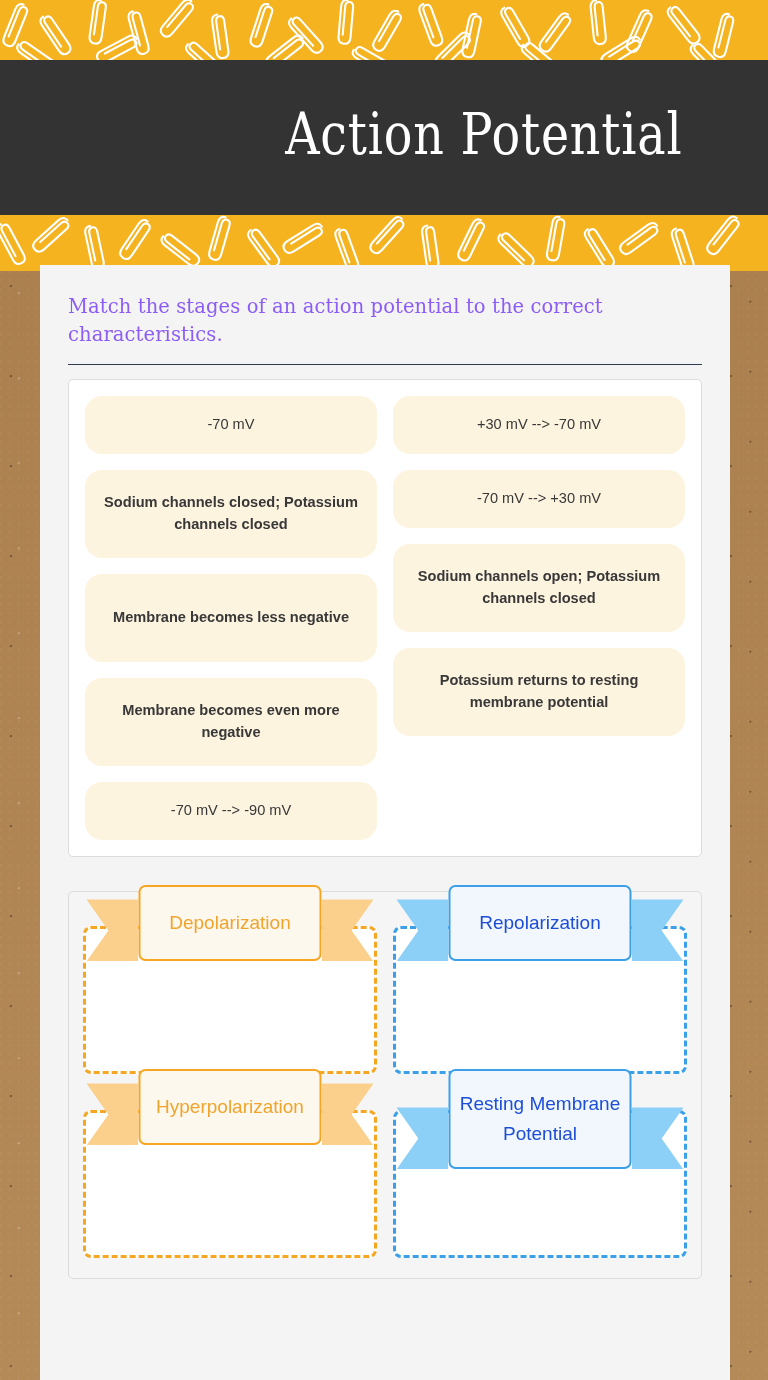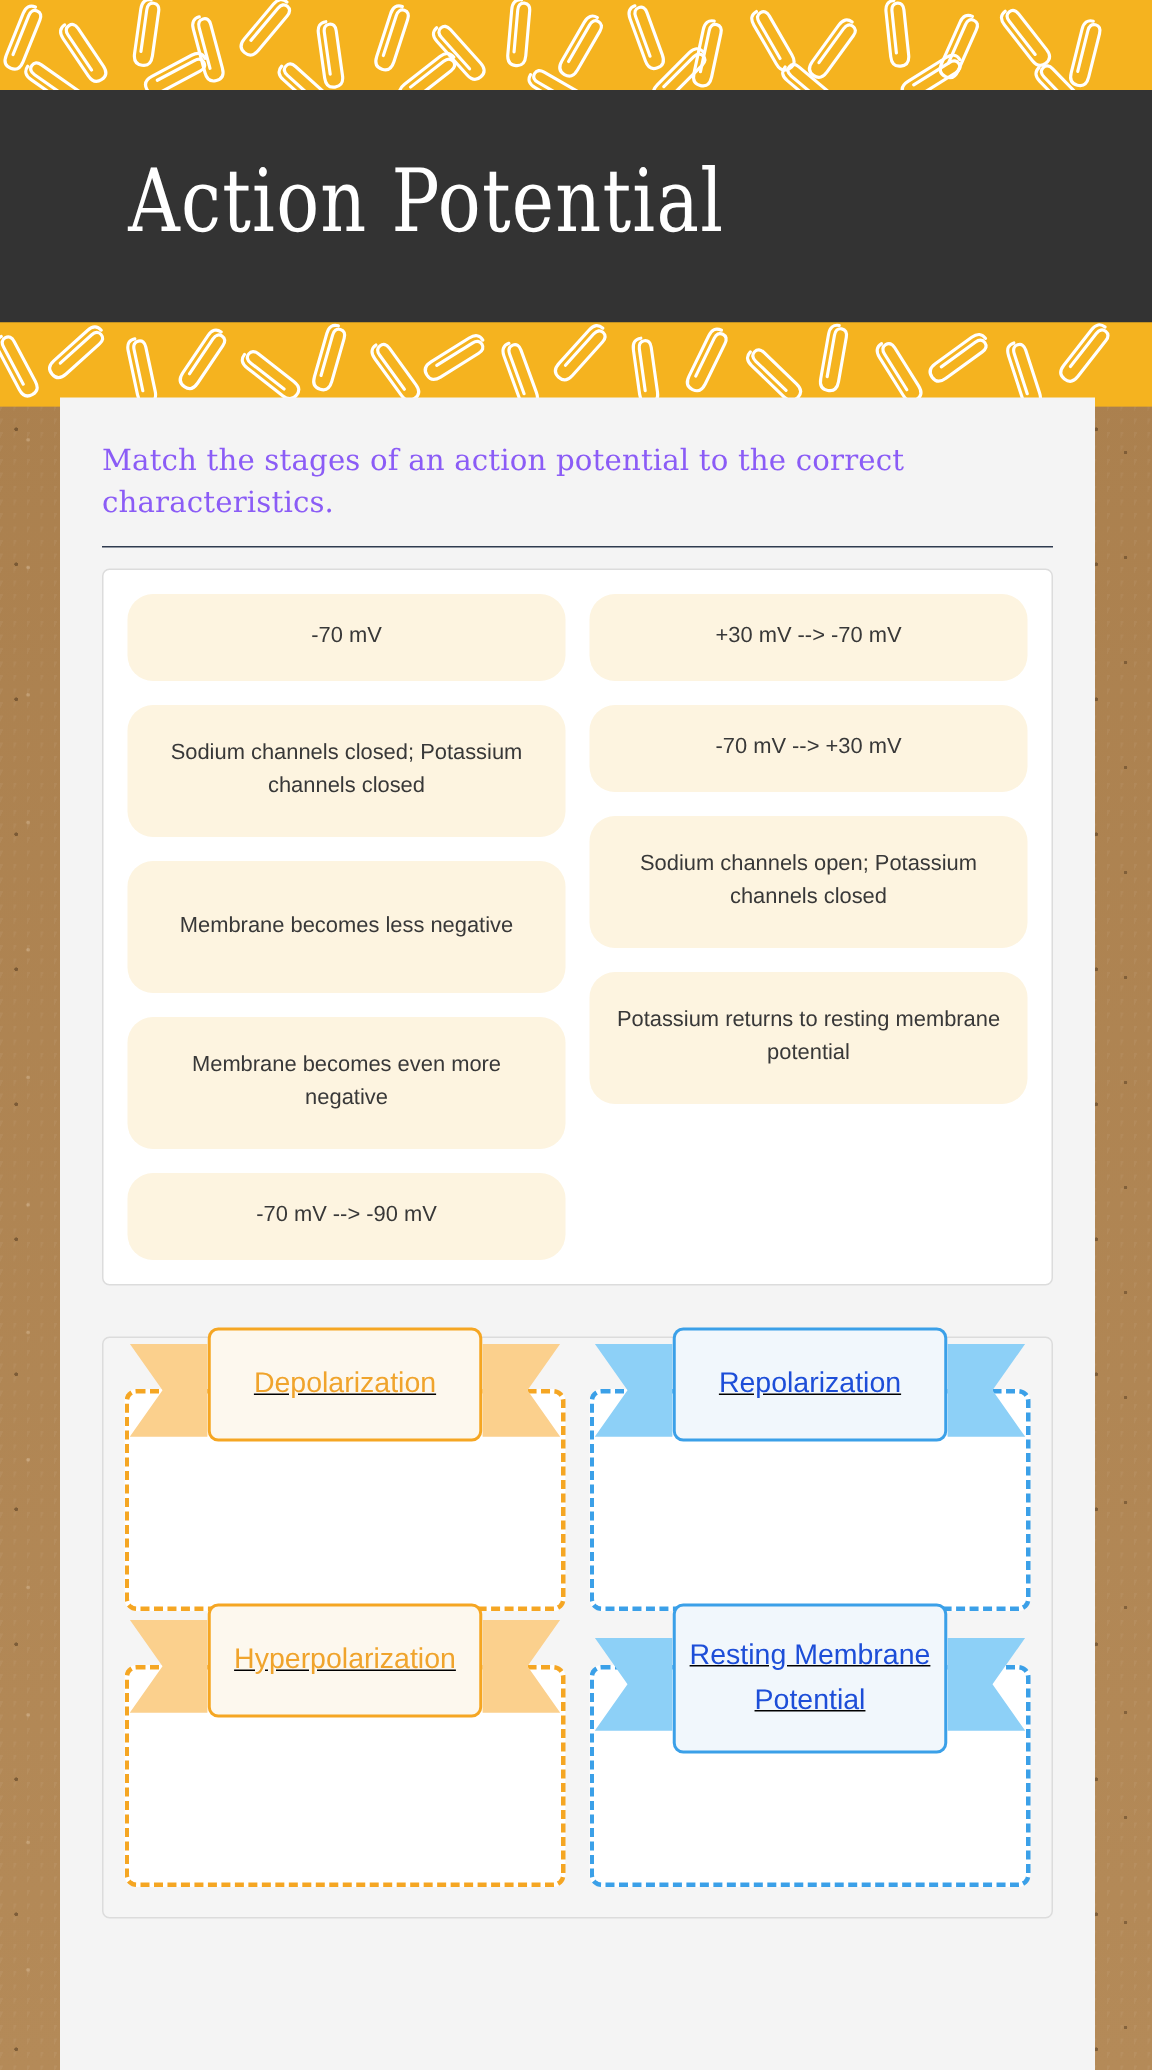--- a/index.html
+++ b/index.html
@@ -41,21 +41,21 @@
     overflow: hidden;
     background-color: #f5b31f;
   }
   .clip-band.tall { height: 60px; }
   .clip-band svg { position: absolute; top: 0; left: 0; }
 
   .title-bar {
     background: #333333;
     width: 100%;
     padding: 44px 20px 50px;
-    text-align: left;
+    text-align: right;
   }
   .title-bar h1 {
     font-family: "DejaVu Serif", "Liberation Serif", serif;
     color: #ffffff;
     font-size: 58px;
     font-weight: 400;
     letter-spacing: 1px;
     line-height: 1.05;
     transform: scaleX(.82);
   }
@@ -106,21 +106,21 @@
     line-height: 1.5;
     text-align: center;
     padding: 18px 14px;
     min-height: 58px;
     display: flex;
     align-items: center;
     justify-content: center;
     cursor: grab;
   }
   .tile.t1 { min-height: 58px; }
-  .tile.t2 { min-height: 88px; }
+  .tile.t2 { min-height: 88px; font-weight: bold; }
   .tile.t3 { min-height: 118px; }
 
   
   .zones {
     margin-top: 34px;
     background: #f5f5f5;
     border: 1px solid #dcdcdc;
     border-radius: 5px;
     padding: 8px 6px 10px;
     display: grid;
@@ -141,24 +141,23 @@
   }
   .dropbox.blue { border-color: #3ba0e8; }
 
   
   .ribbon {
     position: absolute;
     top: -44px;
     left: 50%;
     transform: translateX(-50%);
     display: flex;
-    align-items: center;
+    align-items: flex-end;
     z-index: 3;
     pointer-events: none;
-    text-decoration: underline;
   }
   .ribbon > * { pointer-events: auto; }
 
   .tail {
     width: 52px;
     height: 62px;
     margin-top: 7px;
     background: #fbd08d;
   }
   .tail.left  { clip-path: polygon(0 0, 100% 0, 100% 100%, 0 100%, 42% 50%); }

